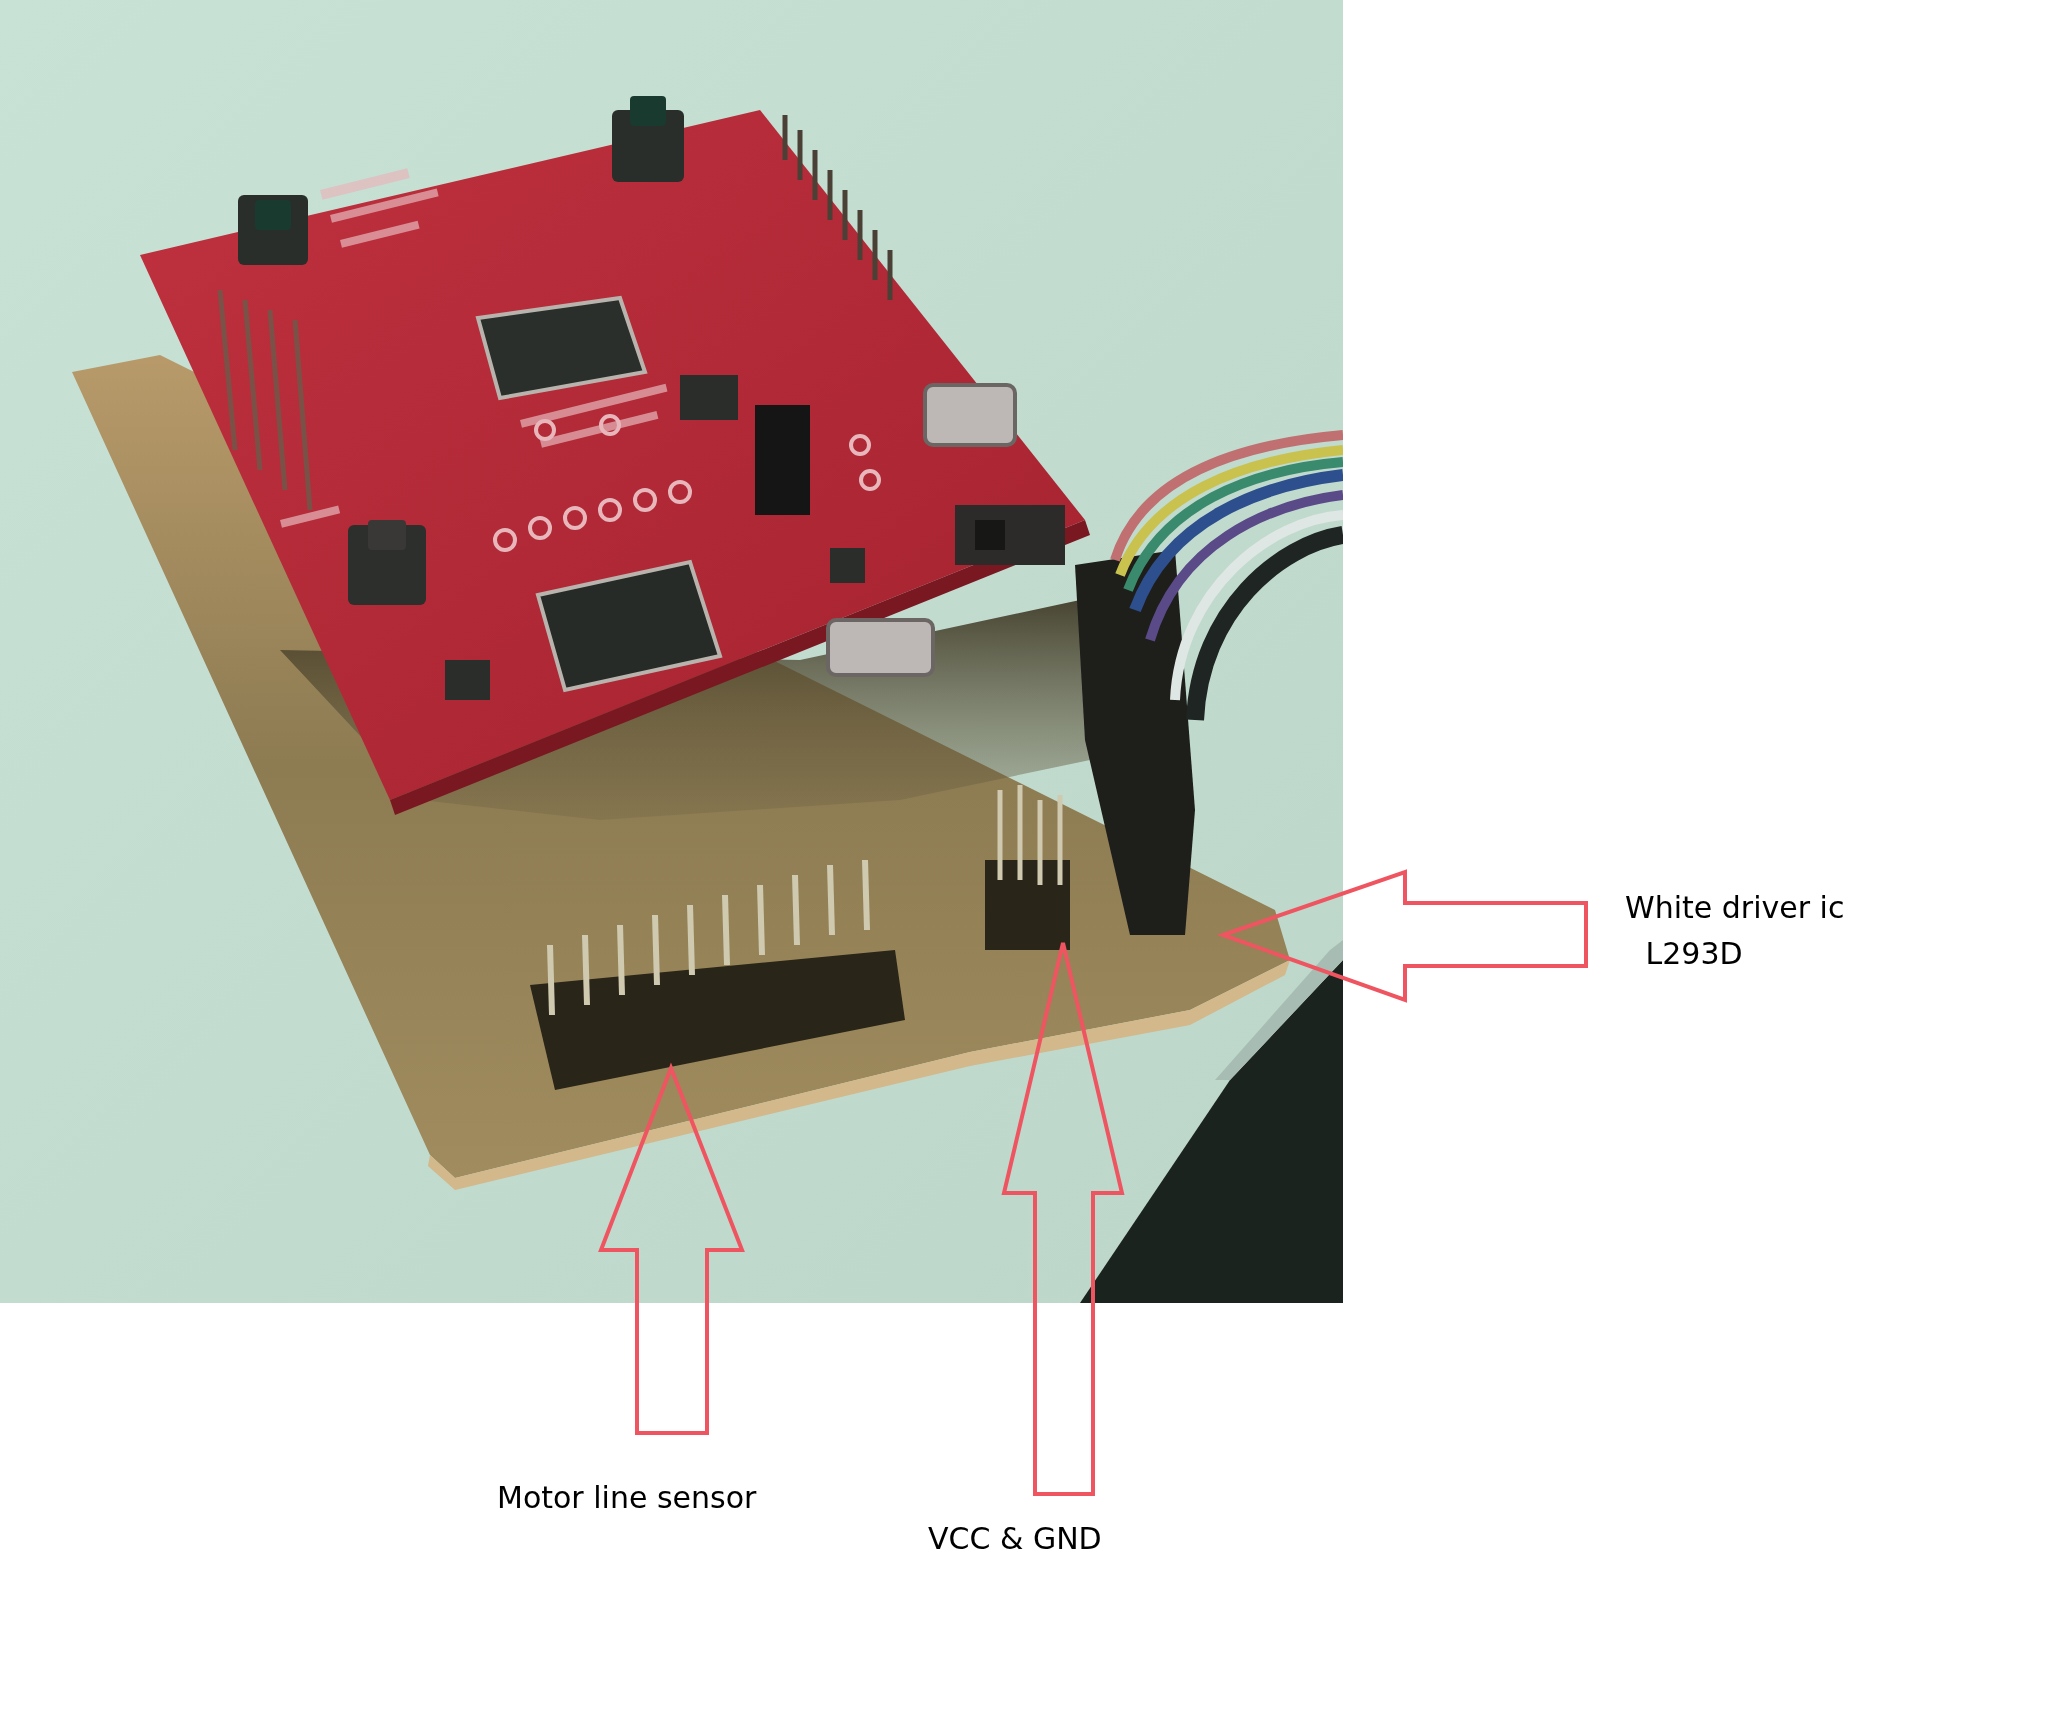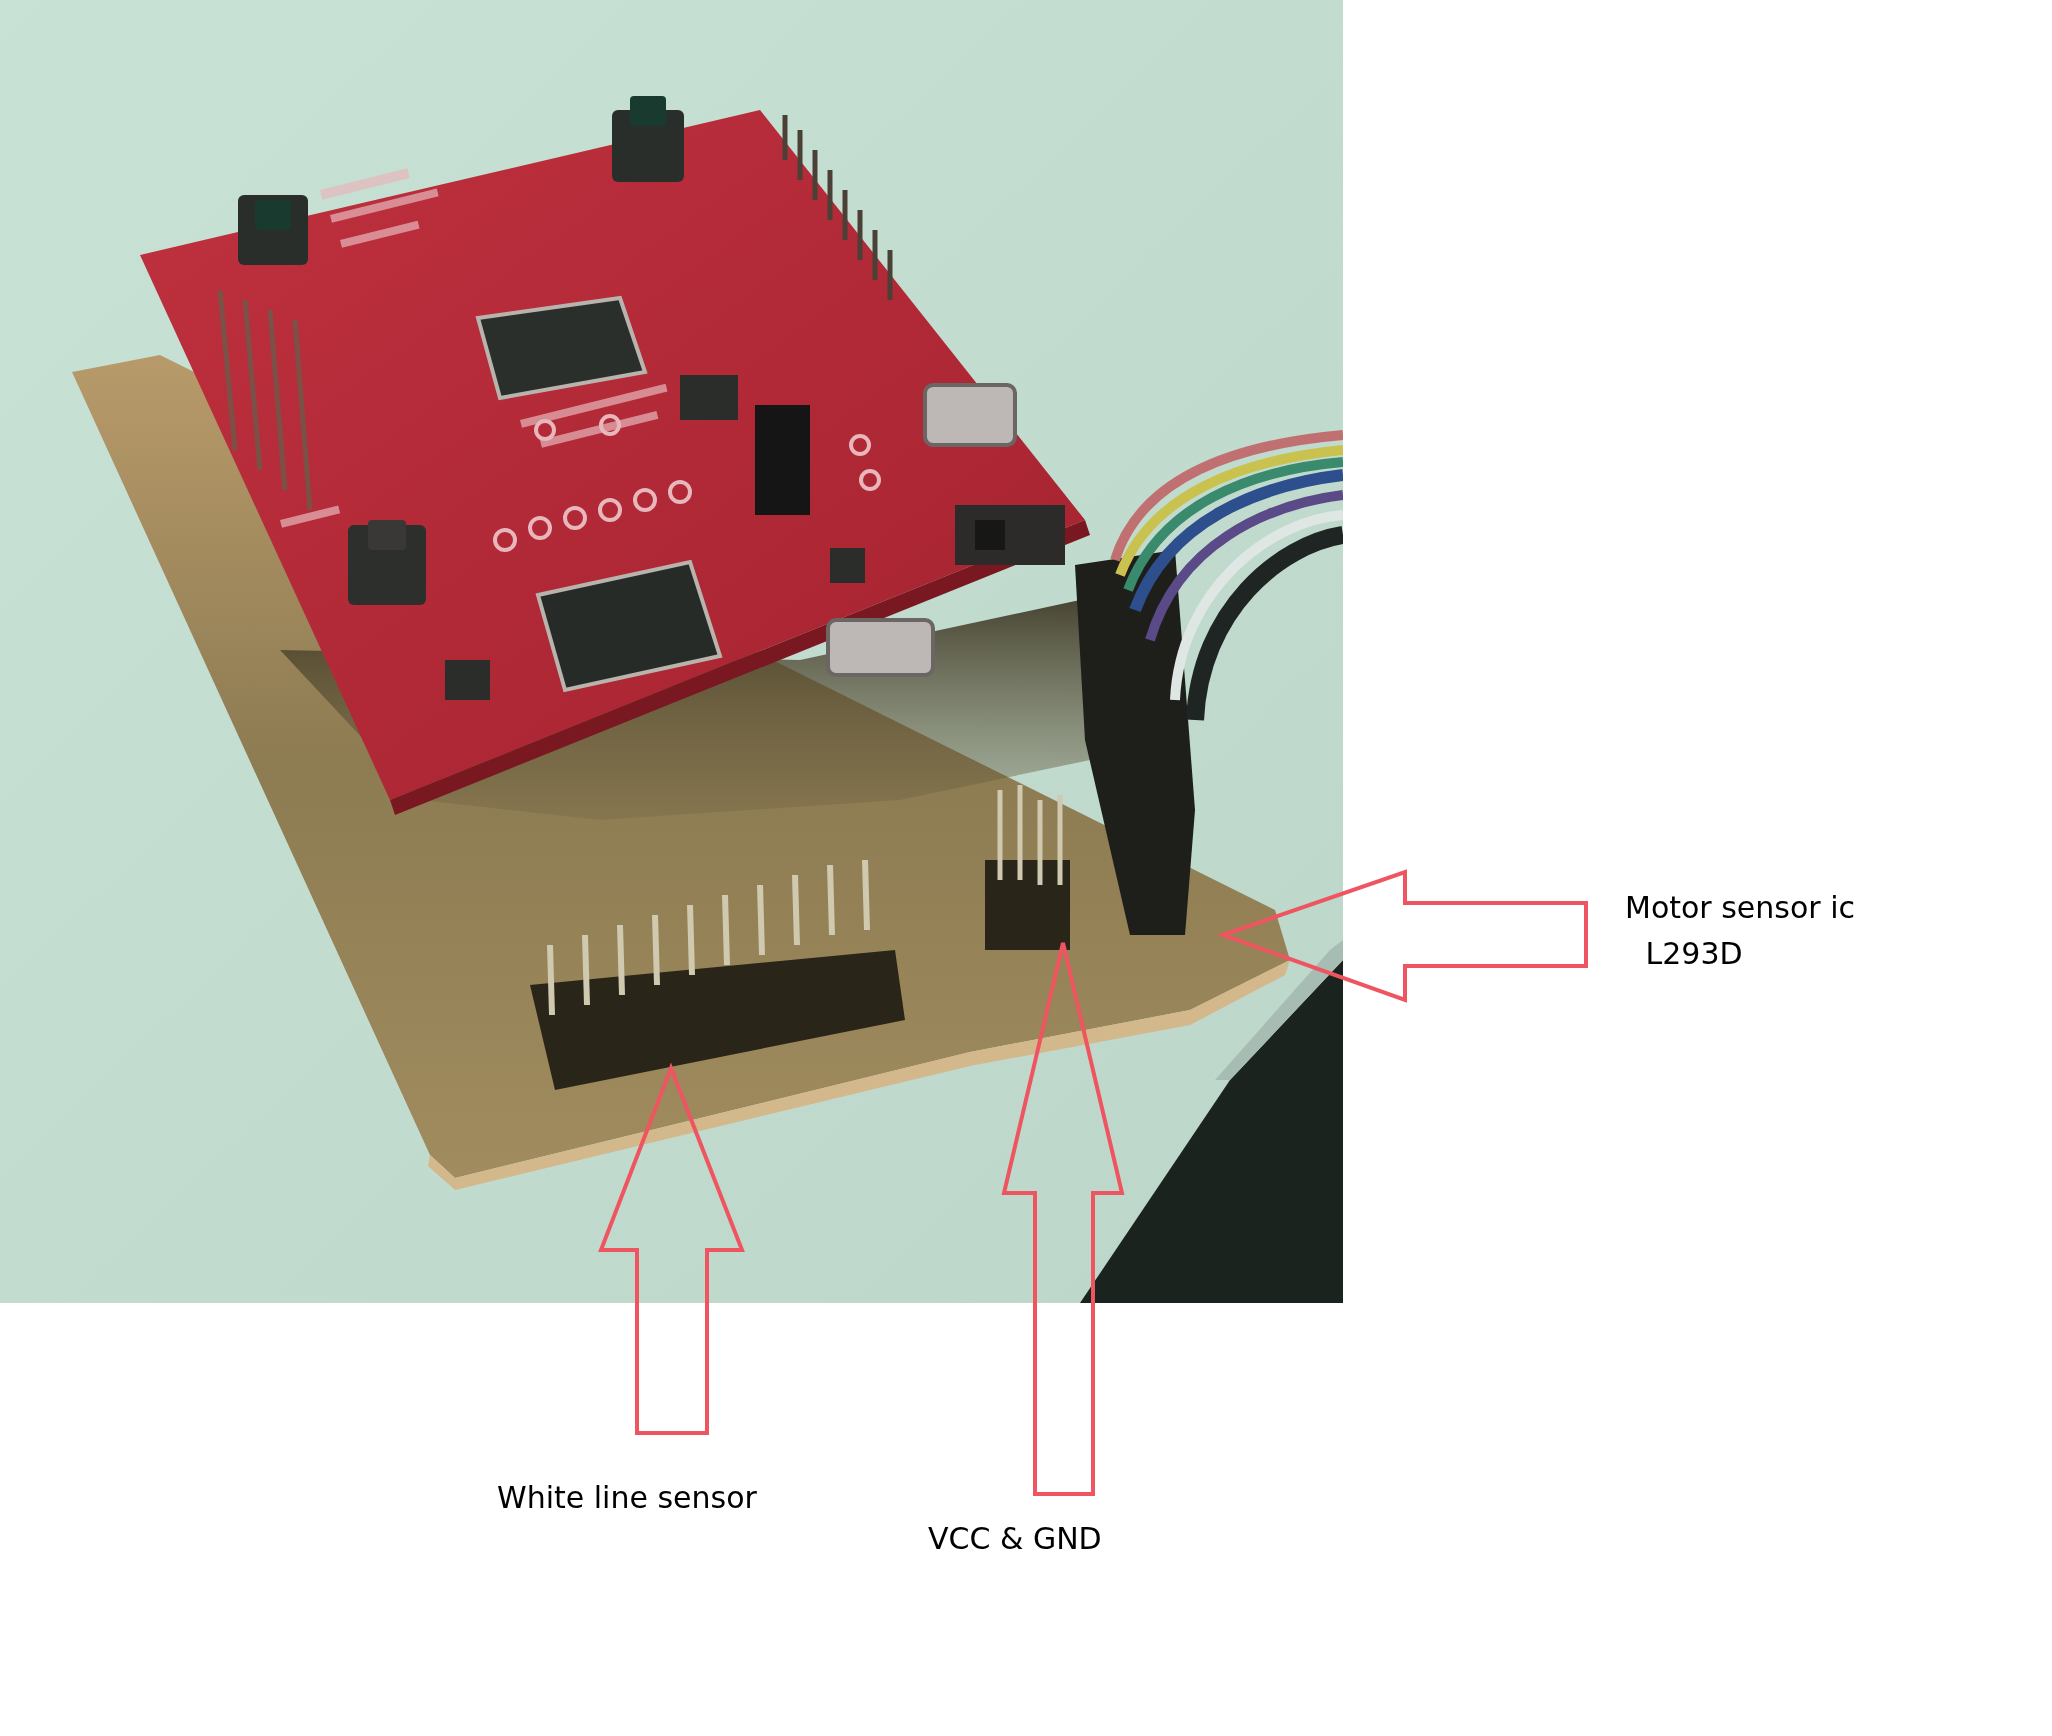--- a/index.html
+++ b/index.html
@@ -162,16 +162,16 @@
 <div class="overlay">
   <svg width="2052" height="1736" viewBox="0 0 2052 1736" xmlns="http://www.w3.org/2000/svg">
     <g fill="none" stroke="#ef5560" stroke-width="4" stroke-linejoin="miter">
       <polygon points="671,1068 742,1250 707,1250 707,1433 637,1433 637,1250 601,1250"></polygon>
       <polygon points="1063,943 1122,1193 1093,1193 1093,1494 1035,1494 1035,1193 1004,1193"></polygon>
       <polygon points="1223,935 1405,872 1405,903 1586,903 1586,966 1405,966 1405,1000"></polygon>
     </g>
   </svg>
 </div>
 
-<div class="label" id="lbl-white">White line sensor</div>
+<div class="label" id="lbl-white">Motor line sensor</div>
 <div class="label" id="lbl-vcc">VCC &amp; GND</div>
-<div class="label" id="lbl-motor1">Motor sensor ic</div>
+<div class="label" id="lbl-motor1">White driver ic</div>
 <div class="label" id="lbl-motor2"> L293D</div>
 
 </body></html>

